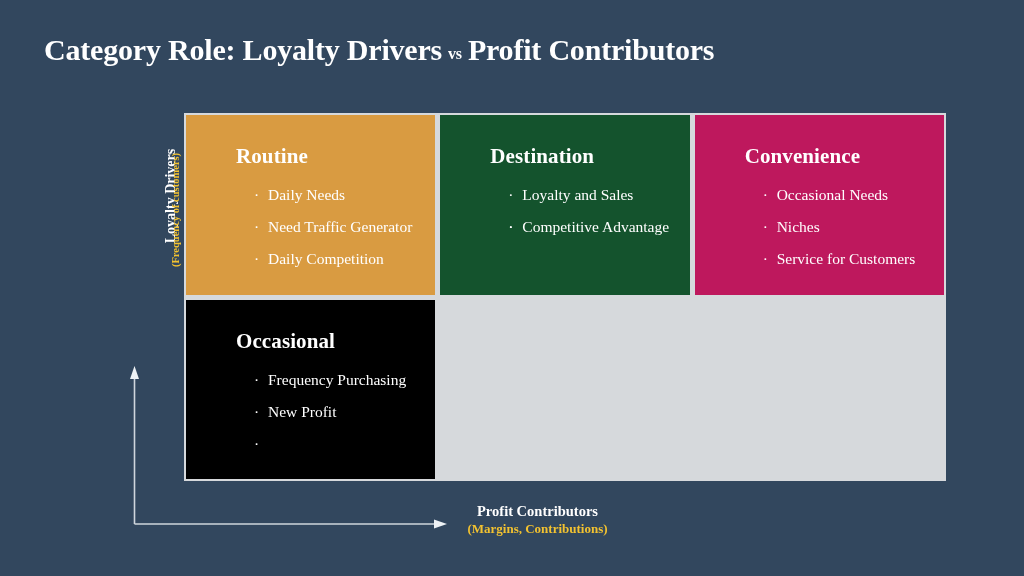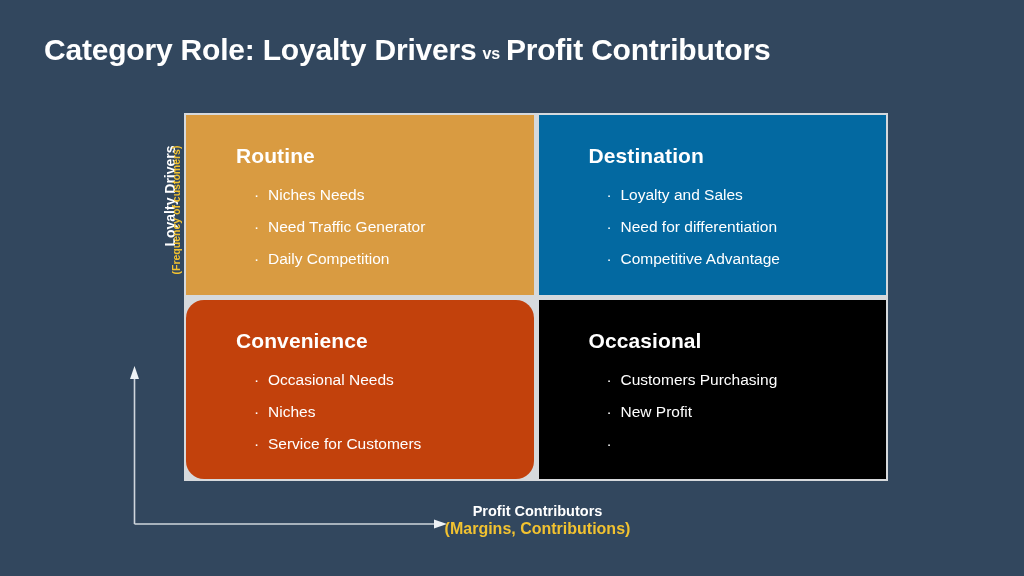--- a/index.html
+++ b/index.html
@@ -13,20 +13,21 @@
     background: #32475e;
     font-family: "Liberation Sans", sans-serif;
     -webkit-font-smoothing: antialiased;
   }
 
   #slide {
     position: relative;
     width: 1024px;
     height: 576px;
     background: #32475e;
+    font-family: Liberation Serif, serif;
   }
 
   
   .title {
     position: absolute;
     left: 44px;
     top: 30px;
     color: #ffffff;
     font-size: 30px;
     font-weight: bold;
@@ -40,40 +41,40 @@
     padding: 0 6px;
     position: relative;
     top: -1px;
   }
 
   
   #matrix {
     position: absolute;
     left: 184px;
     top: 113px;
-    width: 704px;
+    width: 762px;
     height: 368px;
     display: grid;
-    grid-template-columns: 1fr 1fr;
+    grid-template-columns: 1fr 1fr 1fr;
     grid-template-rows: 1fr 1fr;
     gap: 5px;
     background: #d6d9dc;
     border: 2px solid #d6d9dc;
     box-sizing: border-box;
   }
 
   .quad {
     position: relative;
     padding: 28px 26px 0 50px;
     box-sizing: border-box;
     overflow: hidden;
   }
   .quad.routine      { background: #d99b41; }
-  .quad.destination  { background: #0369a1; }
-  .quad.convenience  { background: #c2410c; border-radius: 18px; }
+  .quad.destination  { background: #14532d; }
+  .quad.convenience  { background: #be185d; }
   .quad.occasional   { background: #000000; }
 
   .quad-title {
     color: #ffffff;
     font-size: 21px;
     font-weight: bold;
     line-height: 26px;
     margin: 0 0 10px 0;
     letter-spacing: 0.1px;
   }
@@ -152,21 +153,21 @@
   .x-label .main {
     display: block;
     color: #ffffff;
     font-size: 14.5px;
     font-weight: bold;
     line-height: 20px;
   }
   .x-label .sub {
     display: block;
     color: #f2c230;
-    font-size: 16px;
+    font-size: 13px;
     font-weight: bold;
     line-height: 16px;
   }
 </style>
 </head>
 <body>
 
 <div id="slide">
 
   <div class="title">
@@ -185,48 +186,48 @@
   <div class="y-label">
     <span class="main">Loyalty Drivers</span>
   </div>
   <div class="y-label-sub">(Frequency of customers)</div>
 
   <div id="matrix">
 
     <div class="quad routine">
       <div class="quad-title">Routine</div>
       <ul class="quad-list">
-        <li><span class="bullet">·</span><span>Niches Needs</span></li>
+        <li><span class="bullet">·</span><span>Daily Needs</span></li>
         <li><span class="bullet">·</span><span>Need Traffic Generator</span></li>
         <li><span class="bullet">·</span><span>Daily Competition</span></li>
       </ul>
     </div>
 
     <div class="quad destination">
       <div class="quad-title">Destination</div>
       <ul class="quad-list">
         <li><span class="bullet">·</span><span>Loyalty and Sales</span></li>
-        <li><span class="bullet">·</span><span>Need for differentiation</span></li>
+        <li><span class="bullet">·</span></li>
         <li><span class="bullet">·</span><span>Competitive Advantage</span></li>
       </ul>
     </div>
 
     <div class="quad convenience">
       <div class="quad-title">Convenience</div>
       <ul class="quad-list">
         <li><span class="bullet">·</span><span>Occasional Needs</span></li>
         <li><span class="bullet">·</span><span>Niches</span></li>
         <li><span class="bullet">·</span><span>Service for Customers</span></li>
       </ul>
     </div>
 
     <div class="quad occasional">
       <div class="quad-title">Occasional</div>
       <ul class="quad-list">
-        <li><span class="bullet">·</span><span>Customers Purchasing</span></li>
+        <li><span class="bullet">·</span><span>Frequency Purchasing</span></li>
         <li><span class="bullet">·</span><span>New Profit</span></li>
         <li><span class="bullet">·</span></li>
       </ul>
     </div>
 
   </div>
 
   <div class="x-label">
     <span class="main">Profit Contributors</span>
     <span class="sub">(Margins, Contributions)</span>

